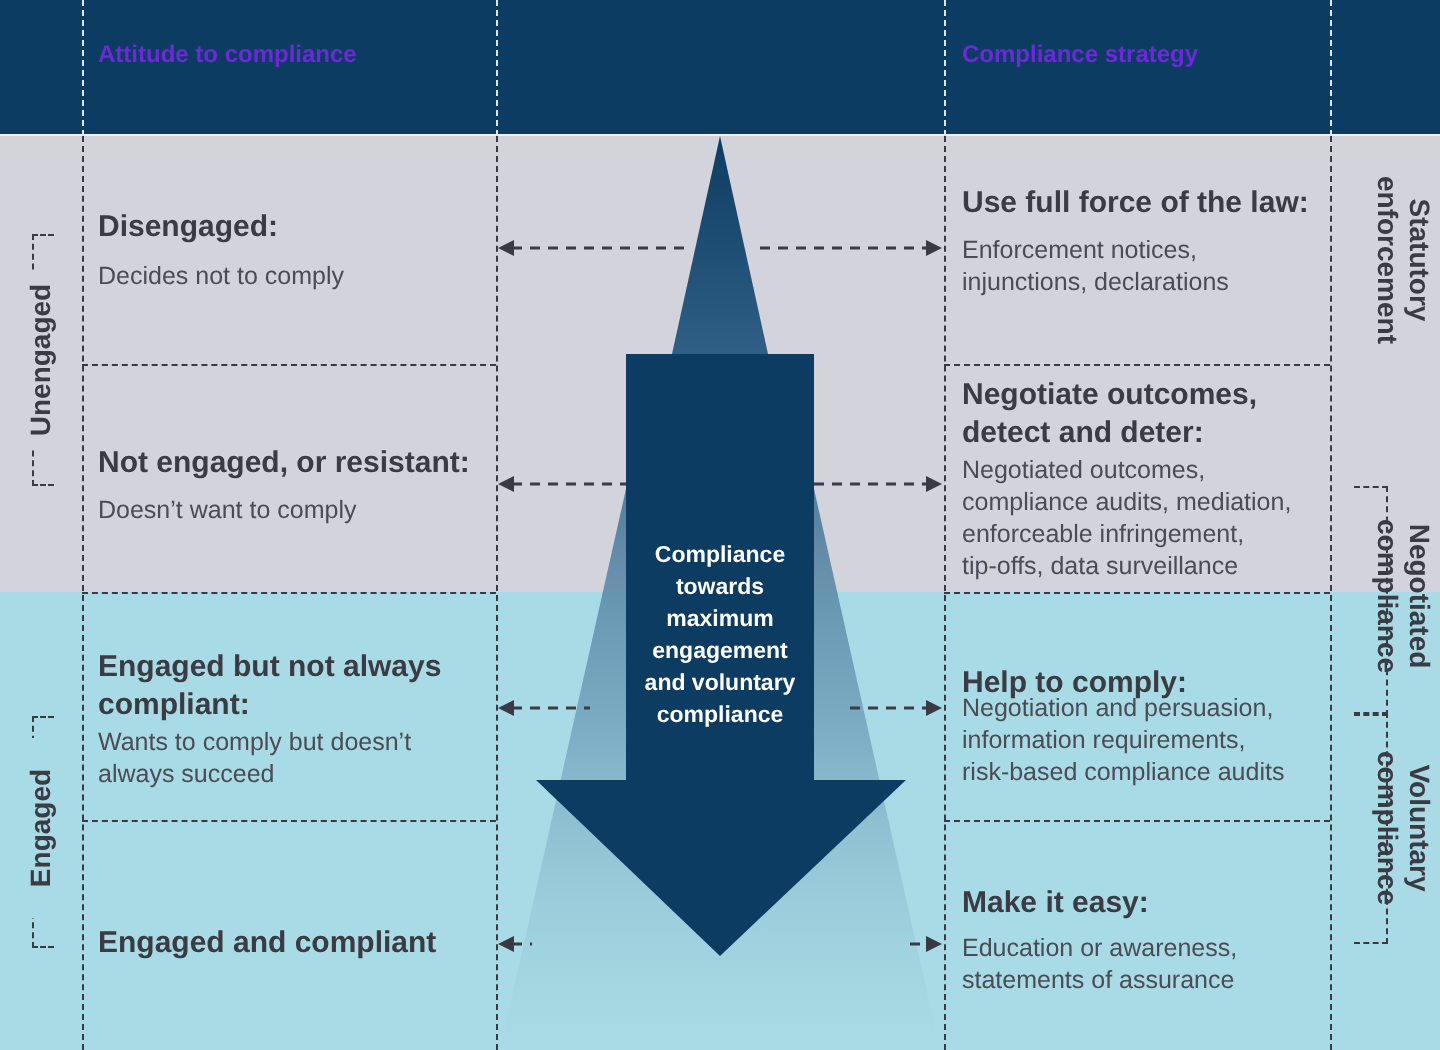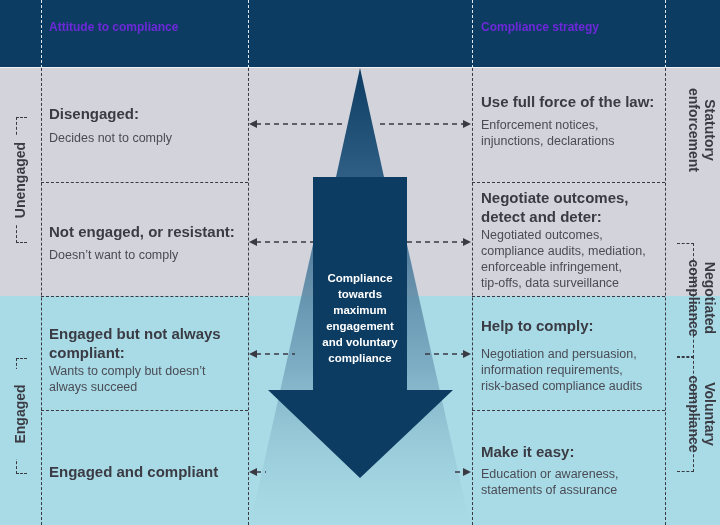--- a/index.html
+++ b/index.html
@@ -121,21 +121,21 @@
   <div>Negotiate outcomes,</div>
   <div>detect and deter:</div>
 </div>
 <div class="t-norm" style="left:481px;top:227px;">
   <div>Negotiated outcomes,</div>
   <div>compliance audits, mediation,</div>
   <div>enforceable infringement,</div>
   <div>tip-offs, data surveillance</div>
 </div>
 
-<div class="t-bold" style="left:481px;top:316px;">Help to comply:</div>
+<div class="t-bold" style="left:481px;top:332px;">Help to comply:</div>
 <div class="t-norm" style="left:481px;top:346px;">
   <div>Negotiation and persuasion,</div>
   <div>information requirements,</div>
   <div>risk-based compliance audits</div>
 </div>
 
 <div class="t-bold" style="left:481px;top:442px;">Make it easy:</div>
 <div class="t-norm" style="left:481px;top:466px;">
   <div>Education or awareness,</div>
   <div>statements of assurance</div>

